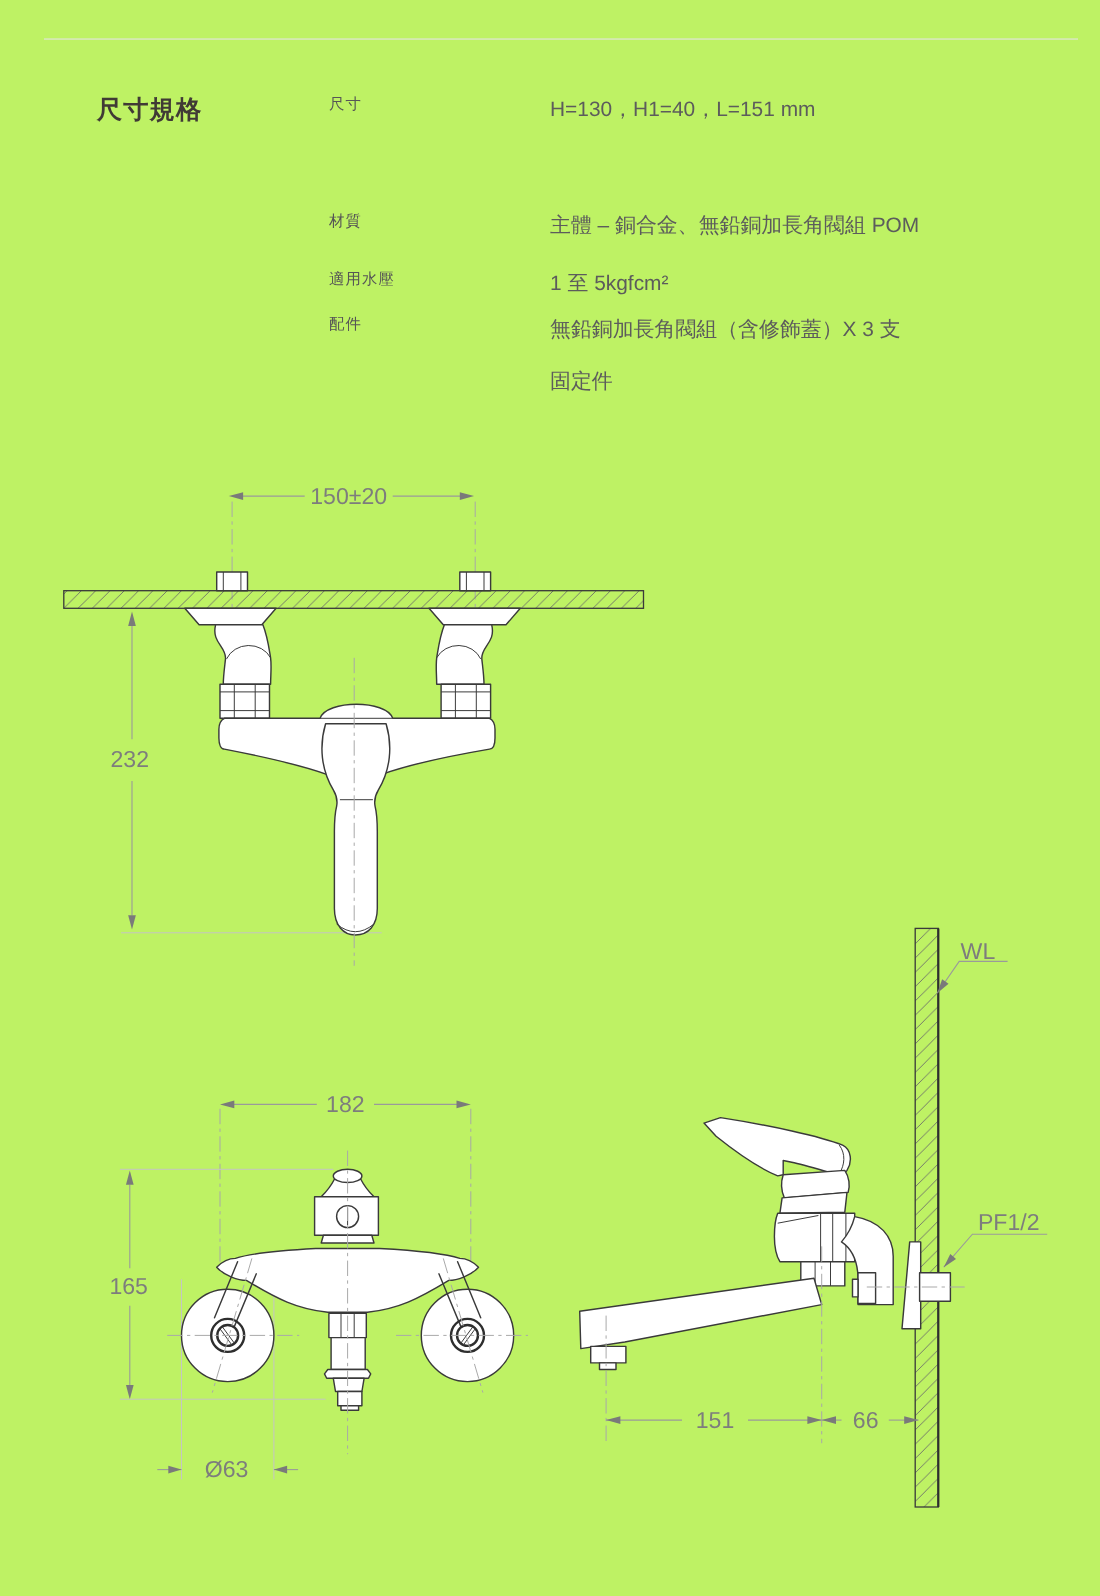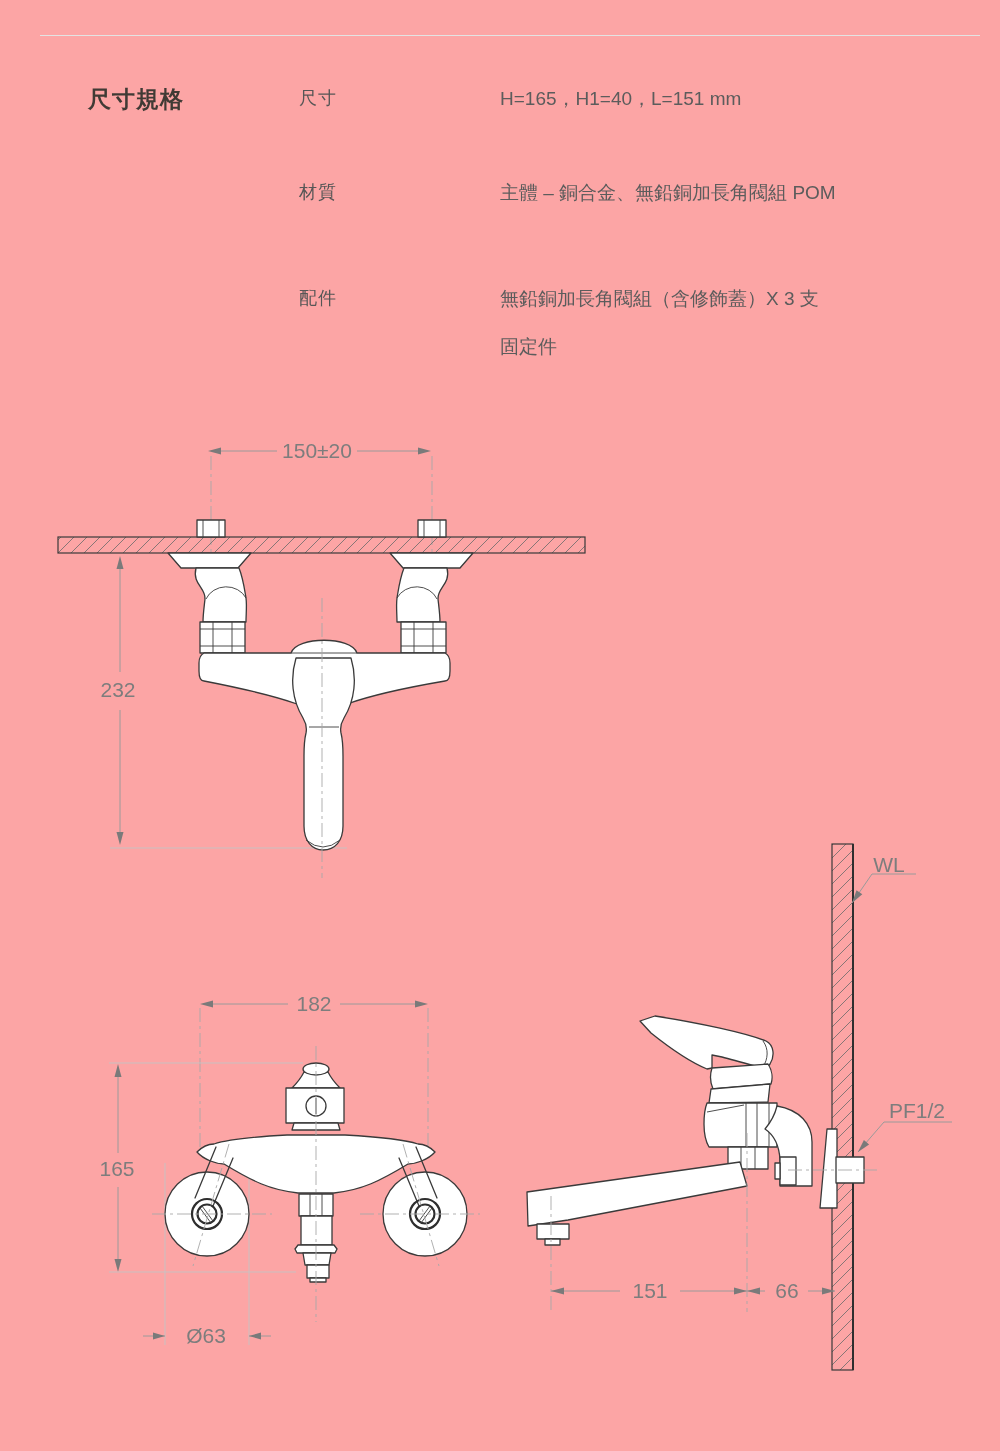--- a/index.html
+++ b/index.html
@@ -1,34 +1,34 @@
 <!DOCTYPE html>
 <html><head>
 <meta charset="utf-8">
 <style>
   html,body{margin:0;padding:0;background:#fff;}
   .canvas{
     position:relative;
     width:1000px;height:1451px;
-    background:#fca5a5;
+    background:#bef264;
     font-family:"Liberation Sans", sans-serif;
     overflow:hidden;
   }
   .divider{
     position:absolute;left:40px;top:35px;width:940px;height:1px;
     background:#e3e3e3;
   }
   .spec-heading{
     position:absolute;left:88px;top:84px;margin:0;
     font-size:23px;font-weight:bold;color:#403a35;letter-spacing:1px;
   }
   .spec-row{position:absolute;left:0;width:100%;height:26px;}
   .spec-label{
     position:absolute;left:299px;
-    font-size:18px;color:#565656;letter-spacing:1px;white-space:nowrap;text-align:right;
+    font-size:14px;color:#565656;letter-spacing:1px;white-space:nowrap;text-align:right;
   }
   .spec-value{
     position:absolute;left:500px;
     font-size:19px;color:#5c5c5c;white-space:nowrap;
   }
   svg{position:absolute;left:0;top:0;}
   
   .part{fill:#ffffff;stroke:#3a3a3a;stroke-width:1.3;stroke-linejoin:round;stroke-linecap:round;}
   .plate{fill:url(#hatch);stroke:#3a3a3a;stroke-width:1.2;}
   .thin{stroke:#3a3a3a;stroke-width:0.9;fill:none;}
@@ -44,25 +44,29 @@
 <body>
 
 <div class="canvas">
 
   <div class="divider"></div>
 
   <h2 class="spec-heading">尺寸規格</h2>
 
   <div class="spec-row" style="top:86px">
     <span class="spec-label">尺寸</span>
-    <span class="spec-value">H=165，H1=40，L=151 mm</span>
-  </div>
-  <div class="spec-row" style="top:180px">
+    <span class="spec-value">H=130，H1=40，L=151 mm</span>
+  </div>
+  <div class="spec-row" style="top:192px">
     <span class="spec-label">材質</span>
     <span class="spec-value">主體 – 銅合金、無鉛銅加長角閥組 POM</span>
+  </div>
+  <div class="spec-row" style="top:245px">
+    <span class="spec-label">適用水壓</span>
+    <span class="spec-value">1 至 5kgfcm²</span>
   </div>
   <div class="spec-row" style="top:286px">
     <span class="spec-label">配件</span>
     <span class="spec-value">無鉛銅加長角閥組（含修飾蓋）X 3 支</span>
   </div>
   <div class="spec-row" style="top:334px">
     <span class="spec-value">固定件</span>
   </div>
 
   <svg width="1000" height="1451" viewBox="0 0 1000 1451">

